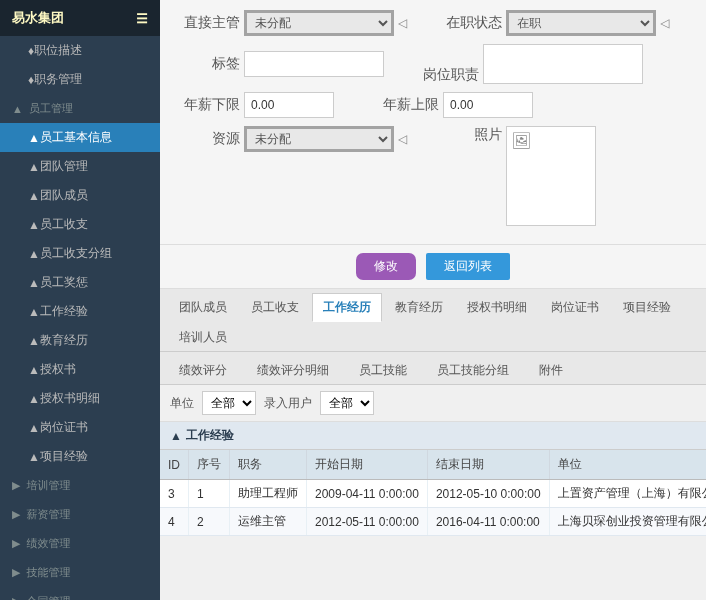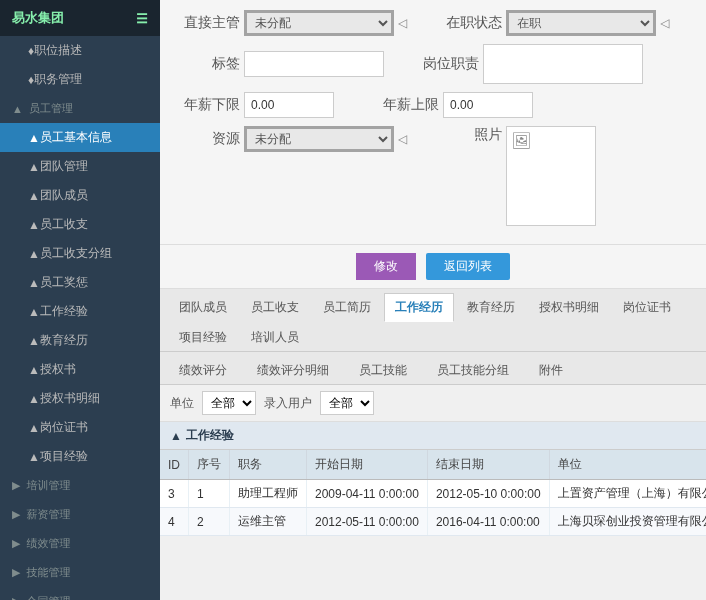--- a/index.html
+++ b/index.html
@@ -1,20 +1,20 @@
 <!DOCTYPE html>
 <html><head>
   <meta charset="utf-8">
   <style>
     * { box-sizing: border-box; margin: 0; padding: 0; }
     body { font-family: 'Microsoft YaHei', Arial, sans-serif; font-size: 12px; background: #e8e8e8; width: 706px; height: 600px; overflow: hidden; display: flex; }
 
     
     .sidebar { width: 160px; background: #2c3e50; color: #ccc; height: 600px; overflow-y: auto; flex-shrink: 0; }
-    .sidebar-logo { background: #1a252f; padding: 10px 12px; color: #86efac; font-size: 13px; font-weight: bold; display: flex; align-items: center; justify-content: space-between; height: 36px; }
+    .sidebar-logo { background: #1a252f; padding: 10px 12px; color: #fef9c3; font-size: 13px; font-weight: bold; display: flex; align-items: center; justify-content: space-between; height: 36px; }
     .sidebar-section-header { padding: 7px 12px; color: #7f8c8d; font-size: 11px; display: flex; align-items: center; cursor: pointer; }
     .sidebar-subsection { padding: 6px 12px 6px 28px; color: #bbb; cursor: pointer; font-size: 12px; display: flex; align-items: center; }
     .sidebar-subsection.active { color: #fff; background: #2980b9; }
 
     
     .main { flex: 1; background: #f0f0f0; display: flex; flex-direction: column; overflow: hidden; }
 
     
     .form-area { background: #f5f5f5; padding: 10px 15px; border-bottom: 1px solid #ddd; }
     .form-row { display: flex; align-items: center; margin-bottom: 8px; gap: 10px; }
@@ -23,21 +23,21 @@
     .form-input.medium { width: 140px; }
     .form-input.small { width: 90px; }
     .form-select { height: 26px; border: 3px solid #a3a3a3; background: #e8e8e8; padding: 0 4px; font-size: 12px; color: #555; }
     .form-select.medium { width: 150px; }
     .form-group { display: flex; align-items: center; gap: 4px; }
     .photo-box { border: 1px solid #ccc; background: #fff; width: 90px; height: 100px; display: flex; align-items: flex-start; justify-content: flex-start; padding: 4px; }
     .photo-icon { font-size: 16px; color: #888; }
 
     
     .action-bar { display: flex; justify-content: center; gap: 10px; padding: 8px 0; background: #f5f5f5; border-bottom: 1px solid #ddd; }
-    .btn-modify { background: #9b59b6; color: #fff; border: none; padding: 5px 18px; font-size: 12px; cursor: pointer; border-radius: 0; }
+    .btn-modify { background: #9b59b6; color: #fff; border: none; padding: 5px 18px; font-size: 12px; cursor: pointer; border-radius: 7px; }
     .btn-delete { background: #3498db; color: #fff; border: none; padding: 5px 18px; font-size: 12px; cursor: pointer; border-radius: 2px; }
 
     
     .tab-bar { display: flex; flex-wrap: wrap; background: #e8e8e8; border-bottom: 1px solid #ccc; padding: 4px 8px 0; gap: 2px; }
     .tab-item { padding: 5px 10px; font-size: 12px; color: #555; cursor: pointer; border: 1px solid transparent; border-bottom: none; background: transparent; }
     .tab-item.active { background: #fff; border: 1px solid #ccc; border-bottom: 1px solid #fff; color: #2980b9; font-weight: bold; margin-bottom: -1px; }
 
     
     .tab-bar2 { display: flex; background: #e8e8e8; border-bottom: 1px solid #ccc; padding: 4px 8px 0; gap: 8px; }
 
@@ -167,21 +167,21 @@
         <select class="form-select medium"><option>在职</option></select>
         <span style="cursor:pointer;color:#888;">◁</span>
       </div>
     </div>
 
     <div class="form-row">
       <div class="form-group">
         <span class="form-label">标签</span>
         <input class="form-input medium" type="text" style="">
       </div>
-      <div class="form-group" style="margin-left:20px; align-items:center;">
+      <div class="form-group" style="margin-left:20px; align-items:flex-end;">
         <span class="form-label">岗位职责</span>
         <textarea style="width: 160px; height: 40px; border: 1px solid rgb(204, 204, 204); font-size: 12px; padding: 2px; resize: none;"></textarea>
       </div>
     </div>
 
     <div class="form-row">
       <div class="form-group">
         <span class="form-label">年薪下限</span>
         <input class="form-input small" type="text" value="0.00" style="">
       </div>
@@ -207,21 +207,20 @@
   </div>
 
   <div class="action-bar">
     <button class="btn-modify">修改</button>
     <button class="btn-delete">返回列表</button>
   </div>
 
   <div class="tab-bar">
     <div class="tab-item">团队成员</div>
     <div class="tab-item">员工收支</div>
-    <div class="tab-item">员工简历</div>
     <div class="tab-item active">工作经历</div>
     <div class="tab-item">教育经历</div>
     <div class="tab-item">授权书明细</div>
     <div class="tab-item">岗位证书</div>
     <div class="tab-item">项目经验</div>
     <div class="tab-item">培训人员</div>
   </div>
   <div class="tab-bar2">
     <div class="tab-item">绩效评分</div>
     <div class="tab-item">绩效评分明细</div>

